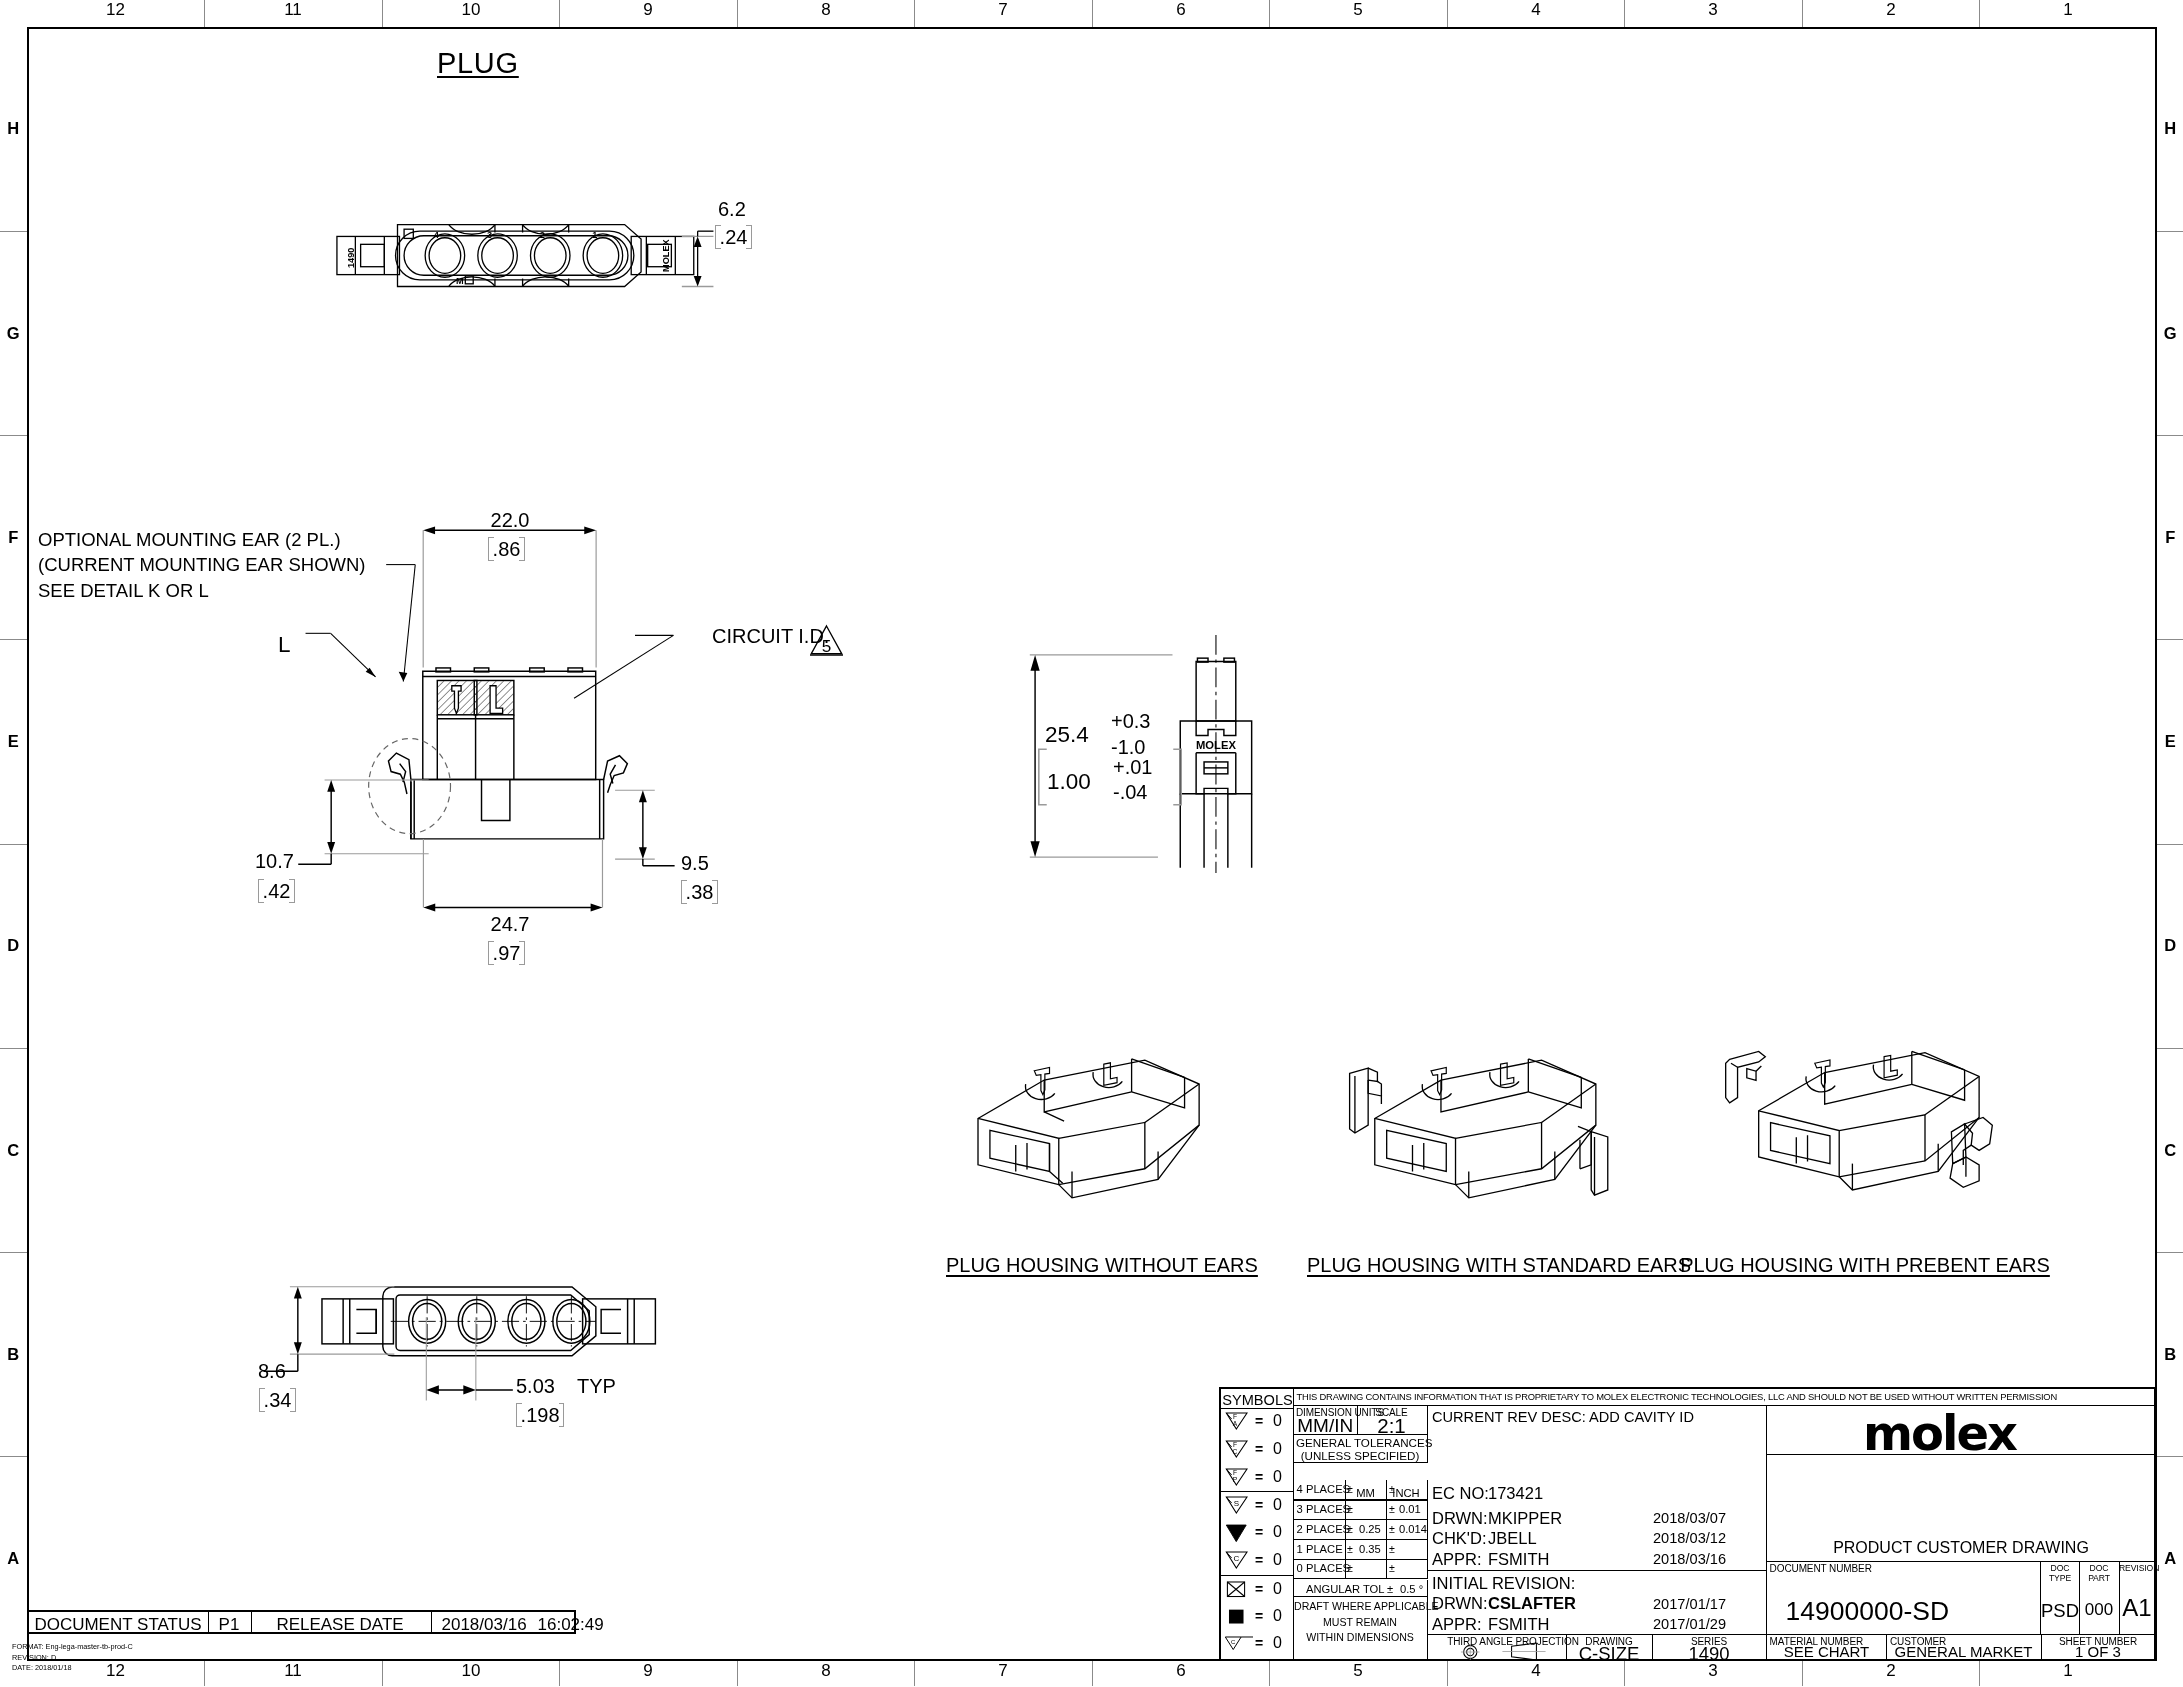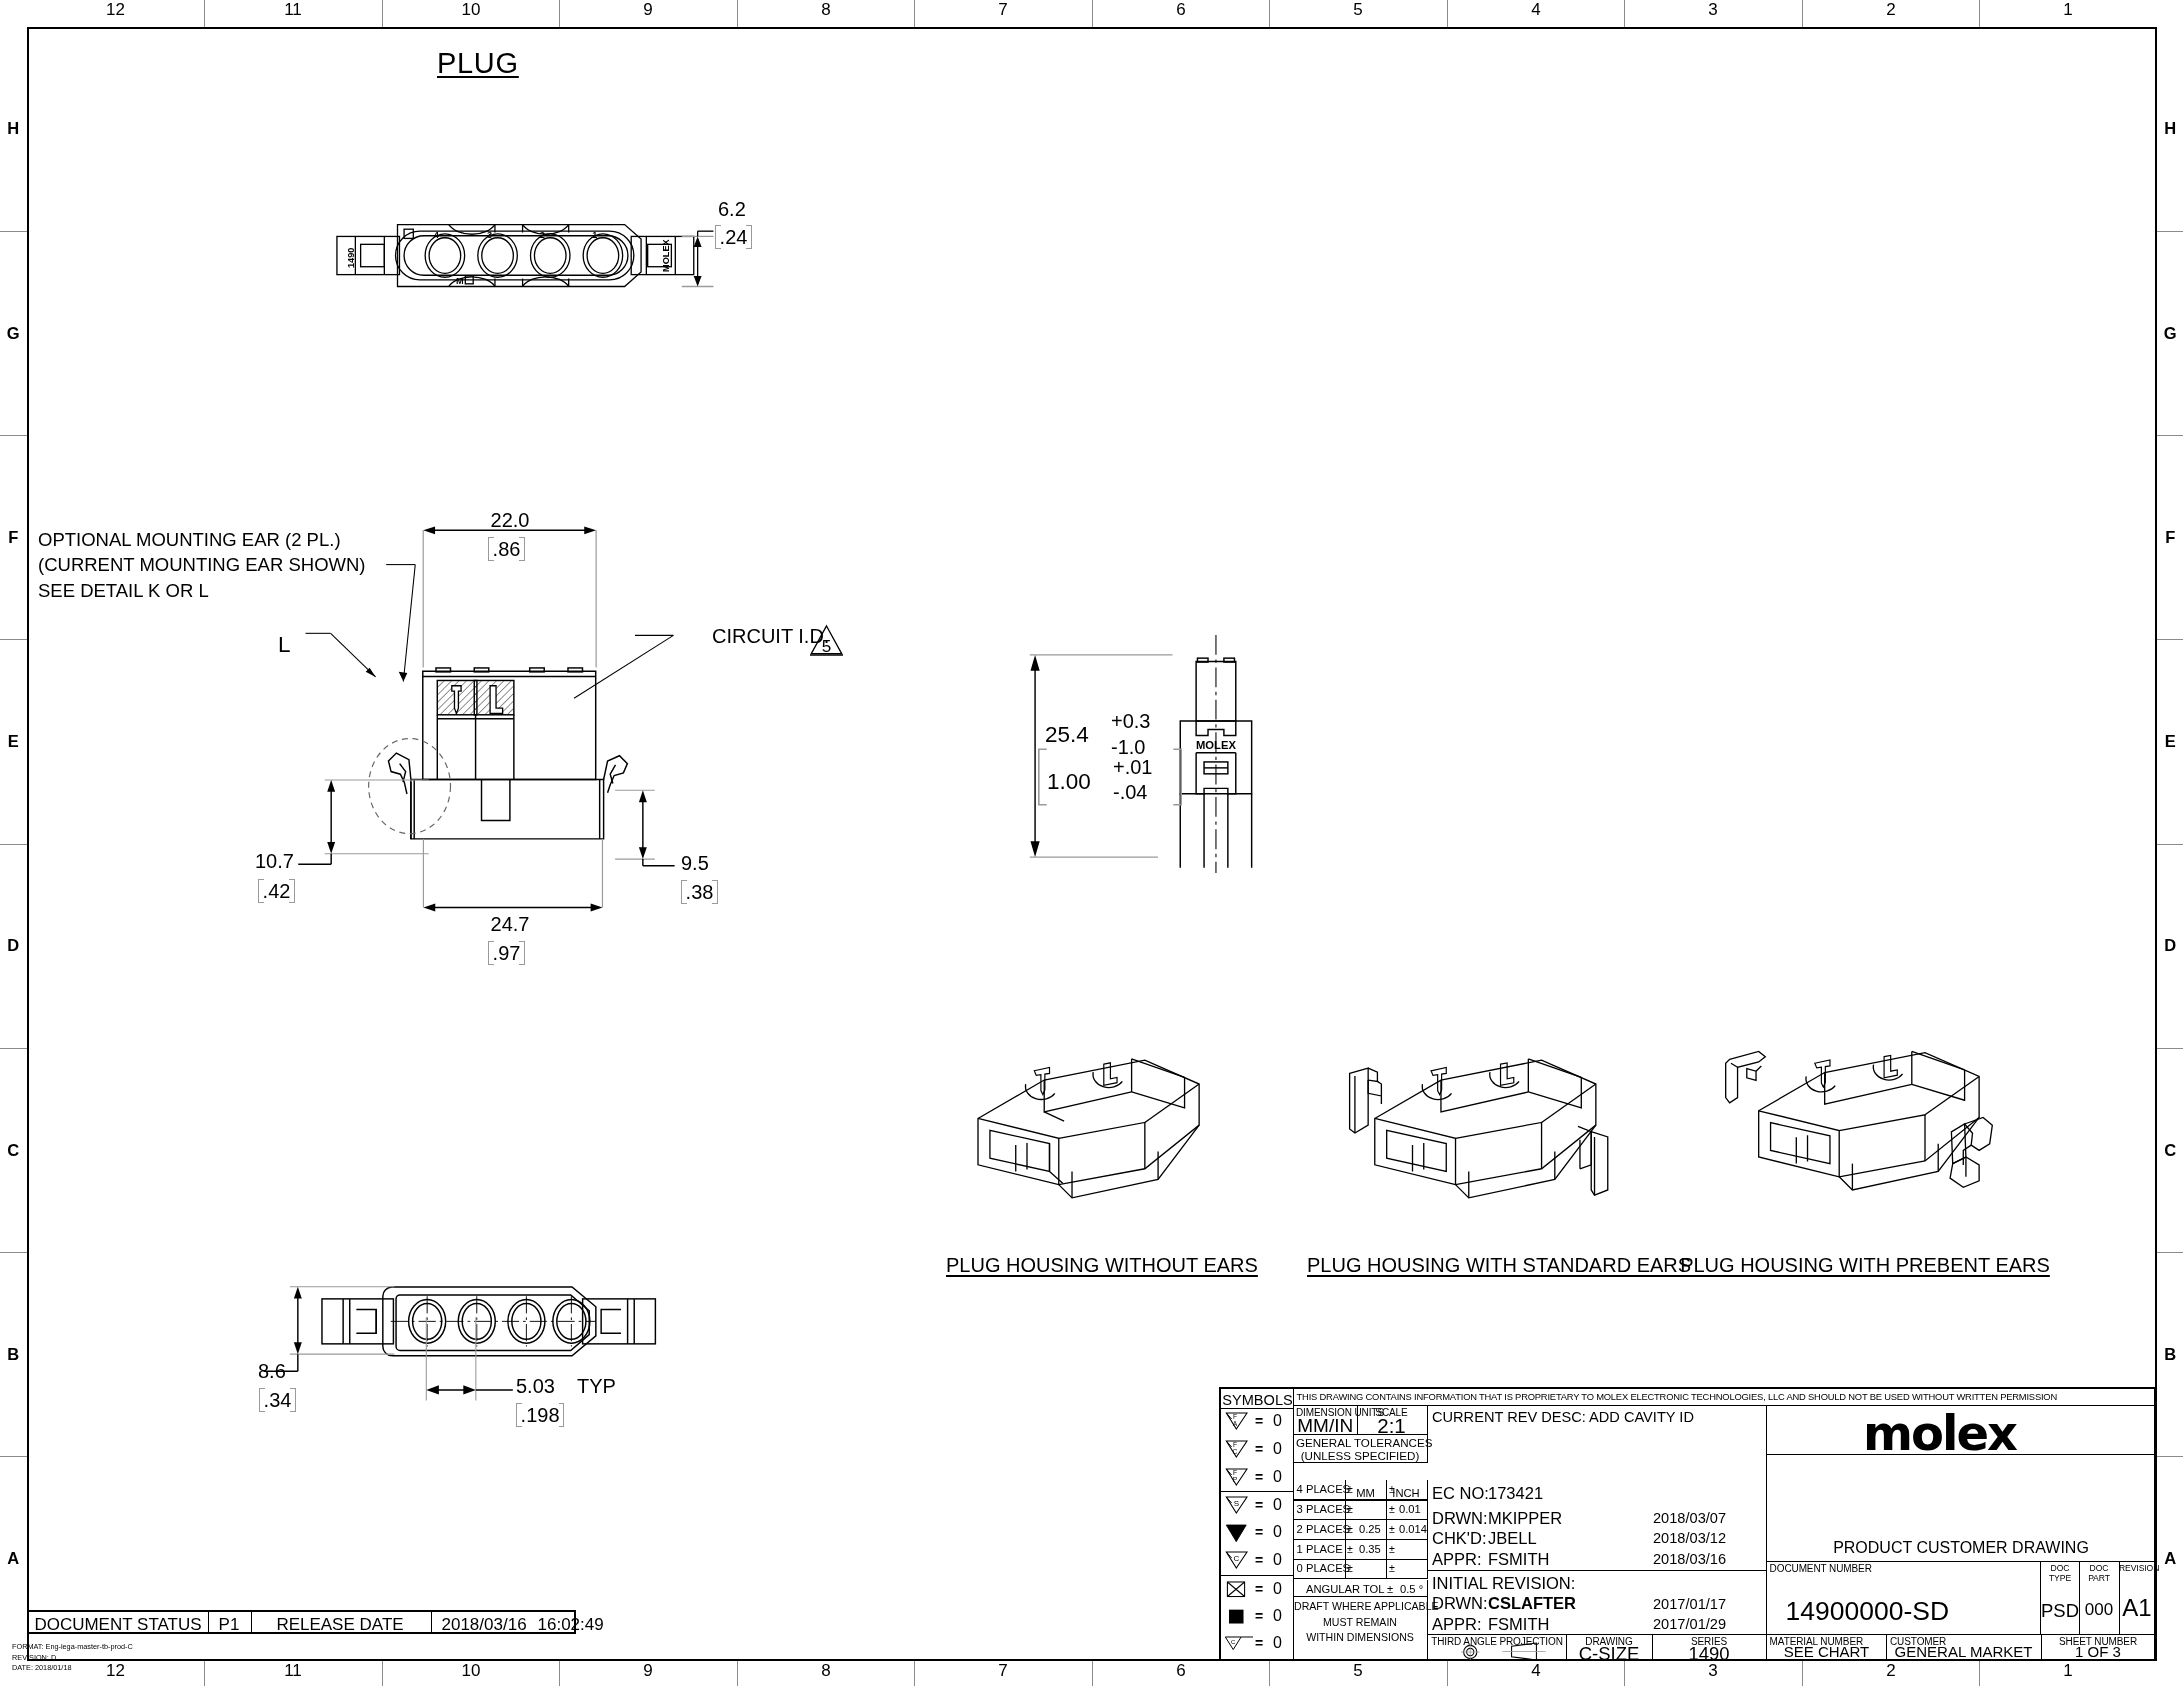--- a/index.html
+++ b/index.html
@@ -724,21 +724,21 @@
       <div class="cv" style="left:4px;top:2.6px;font-size:16.5px;">INITIAL REVISION:</div>
       <div class="cv" style="left:4px;top:23px;font-size:16.5px;">DRWN:</div>
       <div class="cv" style="left:60px;top:23px;font-size:16.5px;font-weight:bold;">CSLAFTER</div>
       <div class="cv" style="left:225px;top:24.5px;font-size:14.6px;">2017/01/17</div>
       <div class="cv" style="left:4px;top:44px;font-size:16.5px;">APPR:</div>
       <div class="cv" style="left:60px;top:44px;font-size:16.5px;">FSMITH</div>
       <div class="cv" style="left:225px;top:45px;font-size:14.6px;">2017/01/29</div>
     </div>
 
     <div style="position:absolute;left:207px;top:246px;width:339px;height:24px;box-sizing:border-box;border-right:1.3px solid #000;">
-      <div class="tbl-hdr ctr" style="left:0;top:0.7px;width:138px;">THIRD ANGLE PROJECTION</div>
+      <div class="tbl-hdr ctr" style="left:16px;top:0.7px;width:138px;">THIRD ANGLE PROJECTION</div>
       <svg style="left:29px;top:8.6px;" width="26.5" height="16" viewBox="0 0 40 24">
         <g fill="none" stroke="#000" stroke-width="1.6">
           <circle cx="20" cy="12" r="10"></circle>
             <circle cx="20" cy="12" r="5.5"></circle>
         </g>
         <g stroke="#9a9a9a" stroke-width="1.2">
           <line x1="20" y1="0" x2="20" y2="24"></line>
             <line x1="6" y1="12" x2="34" y2="12"></line>
         </g>
       </svg>

